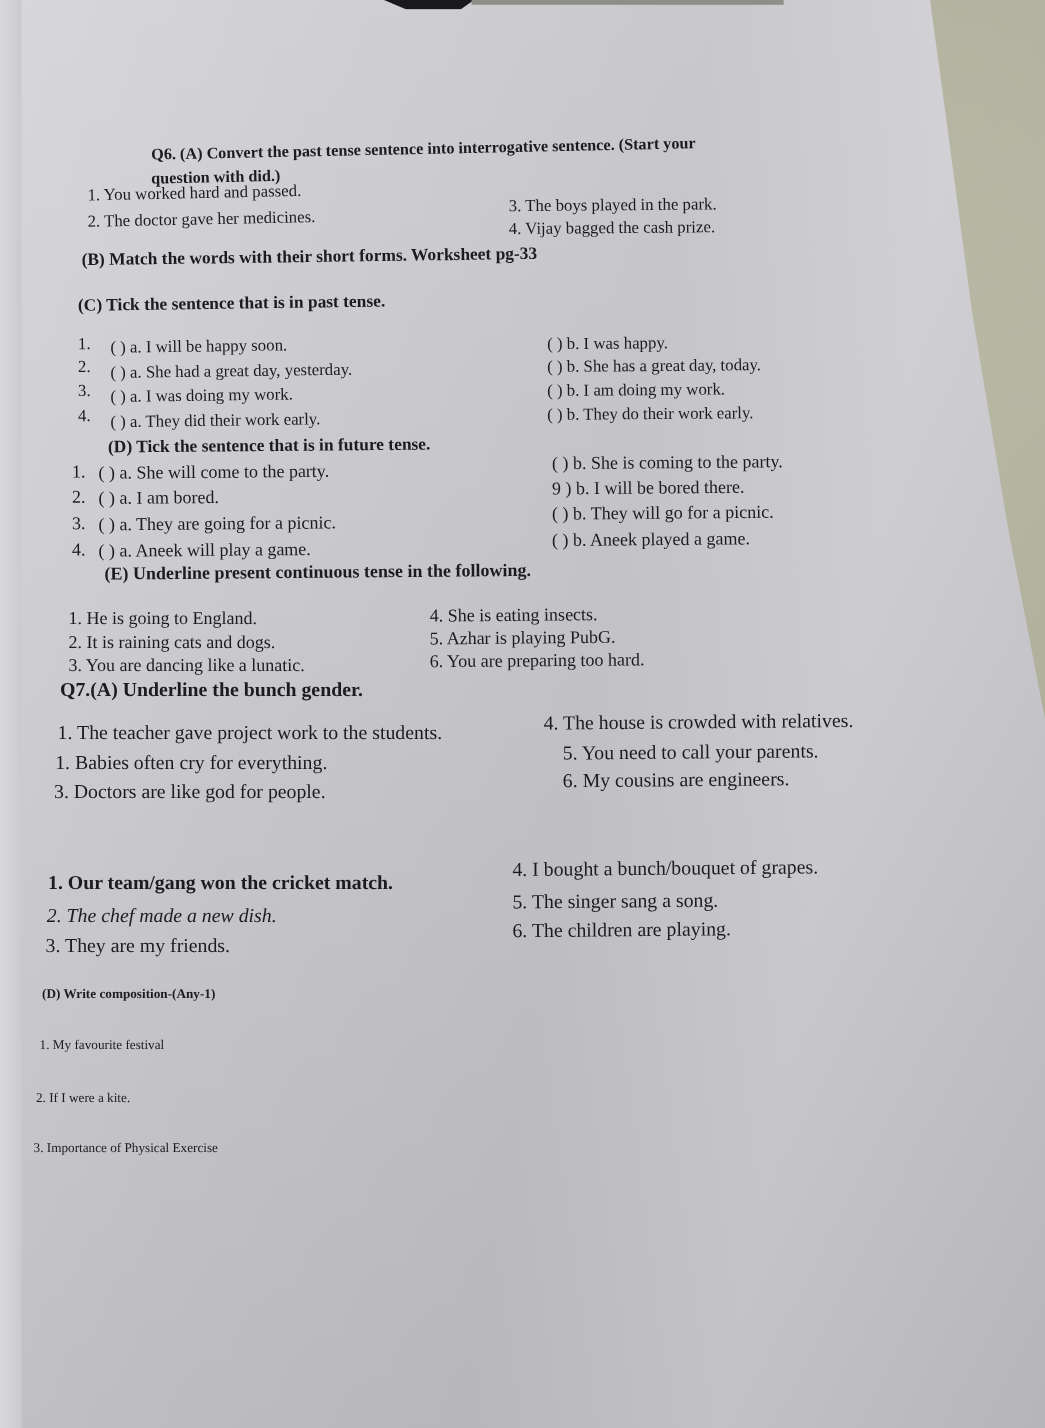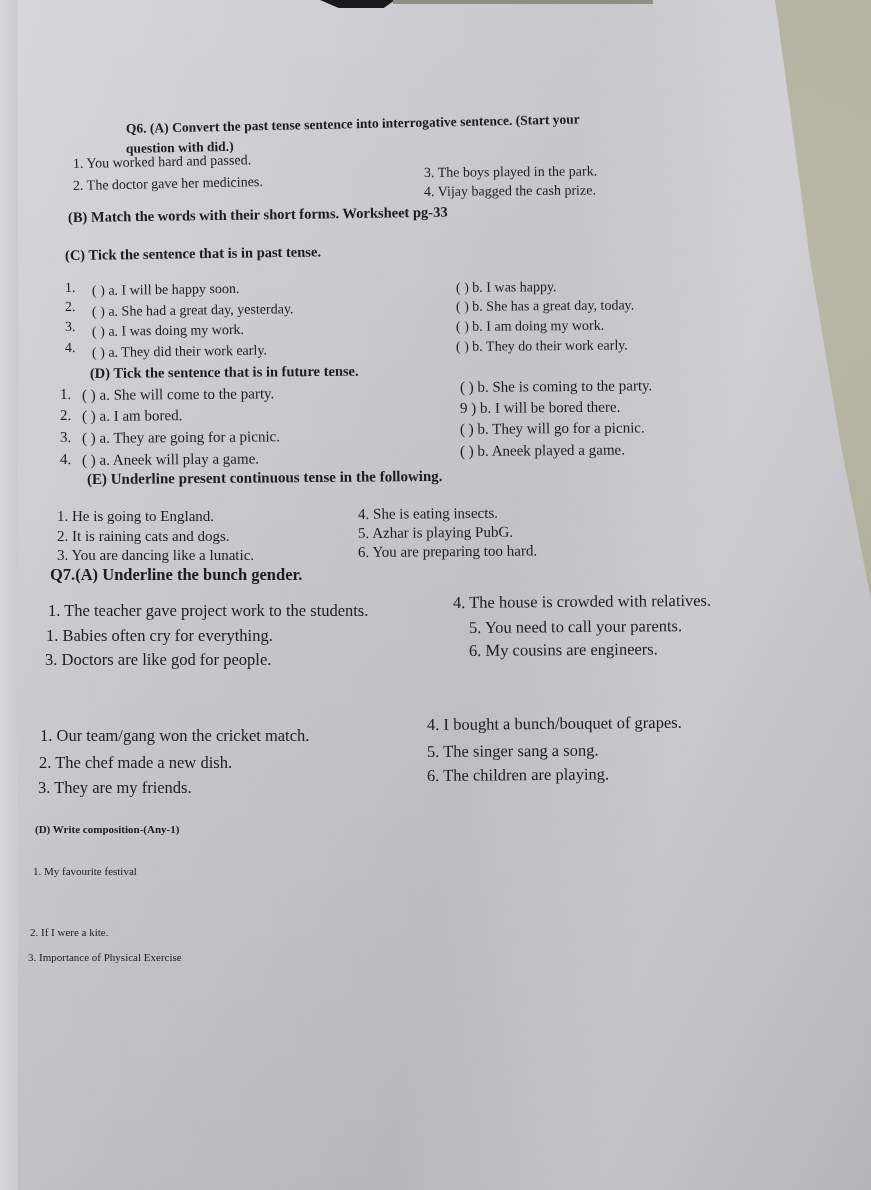--- a/index.html
+++ b/index.html
@@ -111,24 +111,24 @@
   <div class="t rot3" style="left:358px; top:543px;">6. You are preparing too hard.</div>
 
   <div class="t b lg" style="left:50px; top:566px;">Q7.(A) Underline the bunch gender.</div>
   <div class="t lg" style="left:48px; top:602px;">1.  The teacher gave project work to the students.</div>
   <div class="t lg" style="left:46px; top:627px;">1.  Babies often cry for everything.</div>
   <div class="t lg" style="left:45px; top:651px;">3.  Doctors are like god for people.</div>
   <div class="t lg rot3" style="left:453px; top:594px;">4. The house is crowded with relatives.</div>
   <div class="t lg rot3" style="left:469px; top:619px;">5. You need to call your parents.</div>
   <div class="t lg rot3" style="left:469px; top:642px;">6. My cousins are engineers.</div>
 
-  <div class="t lg" style="left:40px; top:727px;">1.  Our team/gang won the cricket match.</div>
-  <div class="t lg" style="left:39px; top:754px;">2.  The chef made a new dish.</div>
+  <div class="t lg" style="left:40px; top:727px;font-weight:bold;">1.  Our team/gang won the cricket match.</div>
+  <div class="t lg" style="left:39px; top:754px;font-style:italic;">2.  The chef made a new dish.</div>
   <div class="t lg" style="left:38px; top:779px;text-align:right;">3.  They are my friends.</div>
   <div class="t lg rot3" style="left:427px; top:716px;">4. I bought a bunch/bouquet of grapes.</div>
   <div class="t lg rot3" style="left:427px; top:743px;">5. The singer sang a song.</div>
   <div class="t lg rot3" style="left:427px; top:767px;">6. The children are playing.</div>
 
   <div class="t b xl" style="left:35px; top:820px;">(D) Write composition-(Any-1)</div>
   <div class="t xl" style="left:33px; top:862px;">1. My favourite festival</div>
-  <div class="t xl" style="left:30px; top:906px;margin-top:17px;">2. If I were a kite.</div>
+  <div class="t xl" style="left:30px; top:906px;">2. If I were a kite.</div>
   <div class="t xl" style="left:28px; top:948px;">3. Importance of Physical Exercise</div>
 </div>
 
 </body></html>

